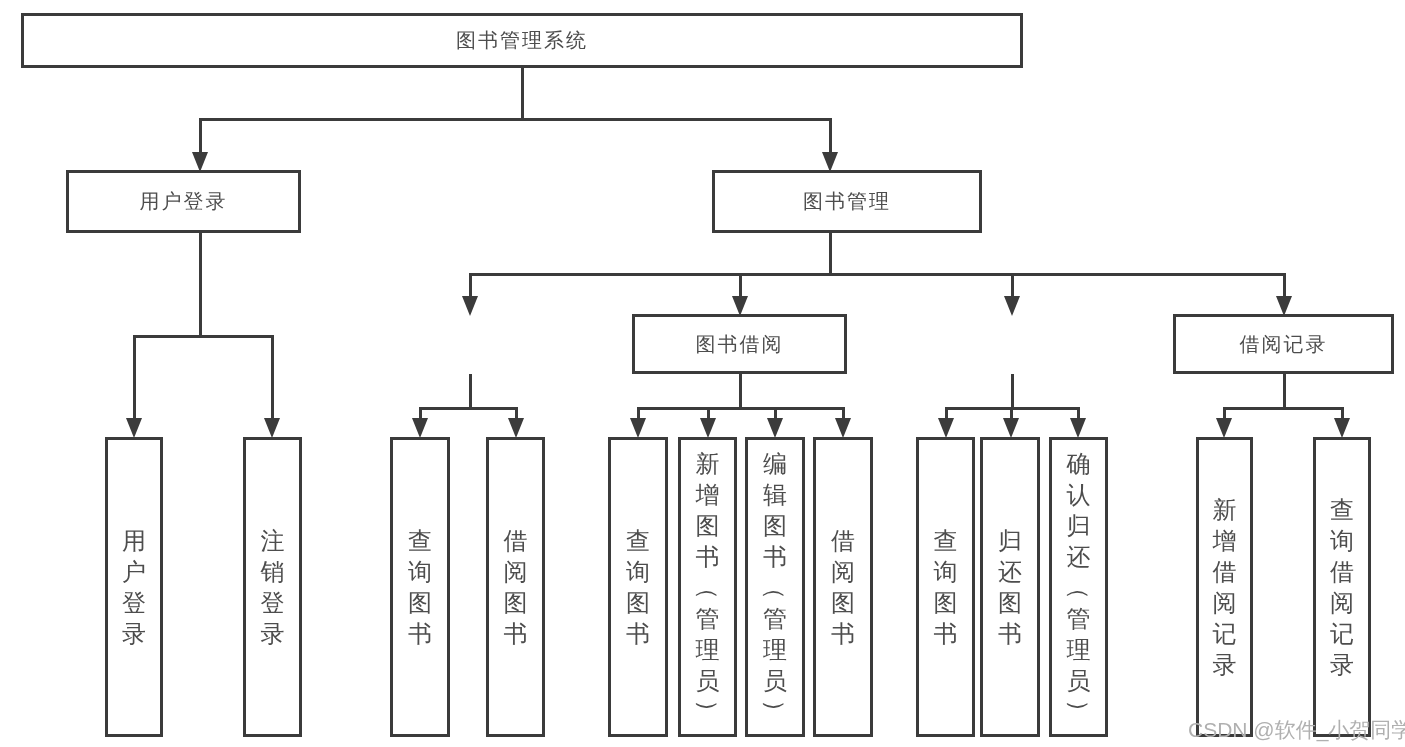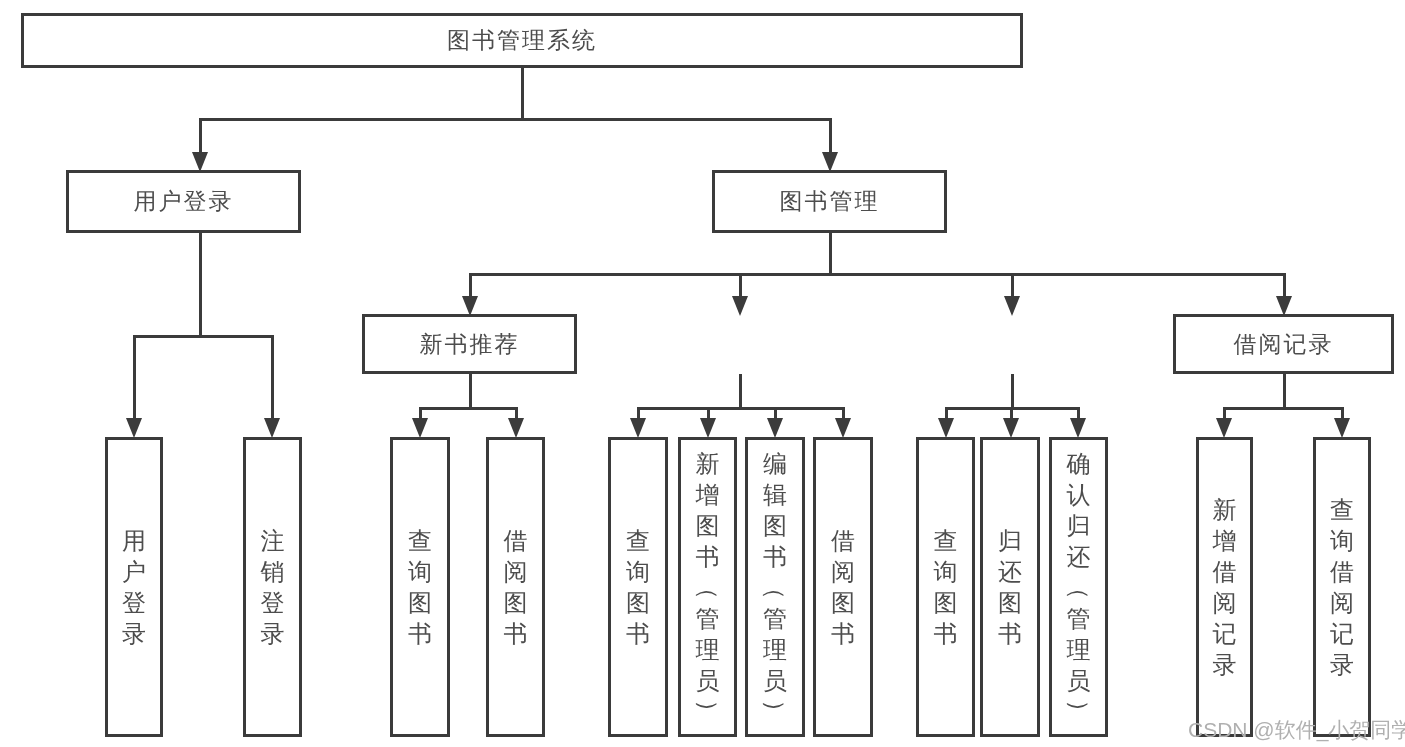--- a/index.html
+++ b/index.html
@@ -18,21 +18,21 @@
     position: absolute;
     border: 3px solid var(--line, #3b3b3b);
     background: #ffffff;
     color: var(--text, #4d4d4d);
     display: flex;
     align-items: center;
     justify-content: center;
     z-index: 1;
   }
 
-  .hbox { font-size: 23px; letter-spacing: 2px; }
+  .hbox { font-size: 20px; letter-spacing: 2px; }
 
   .vbox {
     flex-direction: column;
     font-size: 24px;
     line-height: 31px;
   }
   .vbox span { display: block; text-align: center; }
   .vbox span.rot { transform: rotate(90deg); }
 
   .line {
@@ -66,26 +66,26 @@
 
 <div class="canvas" style="--line: #3b3b3b; --text: #4d4d4d; --wm: #b0b0b0; --bg: #ffffff;">
 
   <div class="box hbox" style="left:21px;top:13px;width:1002px;height:55px">
     <span>图书管理系统</span>
   </div>
 
   <div class="box hbox" style="left:66px;top:170px;width:235px;height:63px">
     <span>用户登录</span>
   </div>
-  <div class="box hbox" style="left:712px;top:170px;width:235px;height:63px">
+  <div class="box hbox" style="left:712px;top:170px;width:270px;height:63px">
     <span>图书管理</span>
   </div>
 
-  <div class="box hbox" style="left:362px;top:314px;width:215px;height:60px">
-    <span>新书推荐</span>
+  <div class="box hbox" style="left:632px;top:314px;width:215px;height:60px">
+    <span>图书借阅</span>
   </div>
   <div class="box hbox" style="left:1173px;top:314px;width:221px;height:60px">
     <span>借阅记录</span>
   </div>
 
   <div class="box vbox" style="left:105px;top:437px;width:58px;height:300px">
       <span>用</span>
       <span>户</span>
       <span>登</span>
       <span>录</span>

